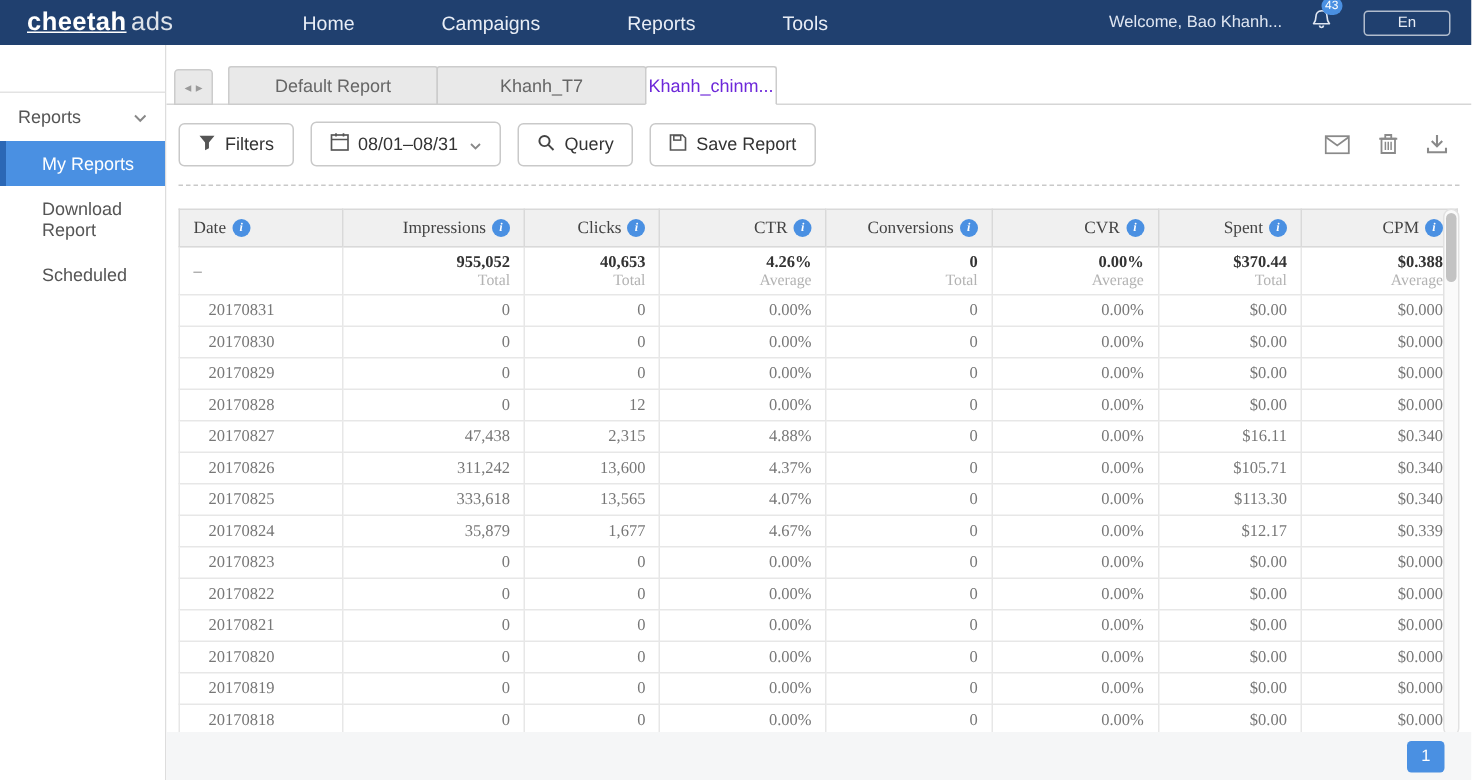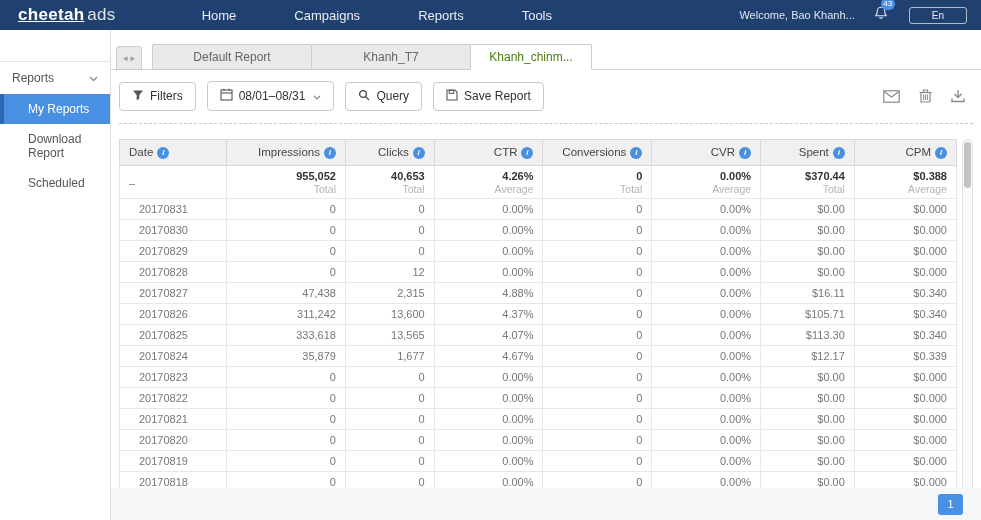--- a/index.html
+++ b/index.html
@@ -65,44 +65,44 @@
   }
   .tab-arrows {
     display: flex; align-items: center; justify-content: center; gap: 3px;
     background: #e9e9e9; border: 1px solid #ccc; border-radius: 3px 3px 0 0;
     width: 26px; height: 24px; margin-right: 10px; margin-bottom: -1px;
     color: #9a9a9a; font-size: 9px; cursor: pointer;
   }
   .tab {
     font-size: 12px; color: #666; background: #e9e9e9;
     border: 1px solid #ccc; border-radius: 2px 2px 0 0;
-    padding: 5px 0; width: 160px; text-align: center;
+    padding: 5px 0; width: 140px; text-align: center;
     margin-right: -1px; margin-bottom: -1px; cursor: pointer;
     white-space: nowrap; overflow: hidden;
   }
   .tab:nth-child(3) { width: 102px; }
-  .tab.active { background: #fff; border-bottom-color: #fff; color: #4d7c0f; width: 122px; }
+  .tab.active { background: #fff; border-bottom-color: #fff; color: #6d28d9; width: 88px; }
 
   
   .toolbar { display: flex; align-items: center; margin: 11px 10px 0 8px; }
   .btn {
     display: inline-flex; align-items: center; gap: 6px;
     background: #fff; border: 1px solid #c9c9c9; border-radius: 4px;
     font-size: 12px; color: #333; padding: 6px 12px; margin-right: 11px;
     cursor: pointer; white-space: nowrap;
   }
   .btn svg { flex: none; }
   .chev-down { display: inline-block; margin-left: 2px; }
   .toolbar-right { margin-left: auto; display: flex; align-items: center; gap: 19px; margin-right: 6px; }
   .tool-icon { cursor: pointer; display: inline-flex; }
 
   .dashed-sep { border-top: 1px dashed #c9c9c9; margin: 12px 8px 0 8px; }
 
   
-  .table-zone { position: relative; margin: 15px 8px 0 8px; padding-right: 16px; }
+  .table-zone { position: relative; margin: 15px 8px 0 8px; padding-right: 1px; font-family: Liberation Serif, serif; }
   table { width: 100%; border-collapse: collapse; table-layout: fixed; }
   thead th {
     background: #f0f0f0; font-weight: 400; font-size: 11.5px; color: #444;
     text-align: right; padding: 6px 9px; border: 1px solid #d9d9d9;
     cursor: pointer; white-space: nowrap;
   }
   thead th:first-child { text-align: left; }
   .info-icon {
     display: inline-block; width: 12px; height: 12px; border-radius: 50%;
     background: #4a90e2; color: #fff; font-size: 8px; line-height: 12px;

